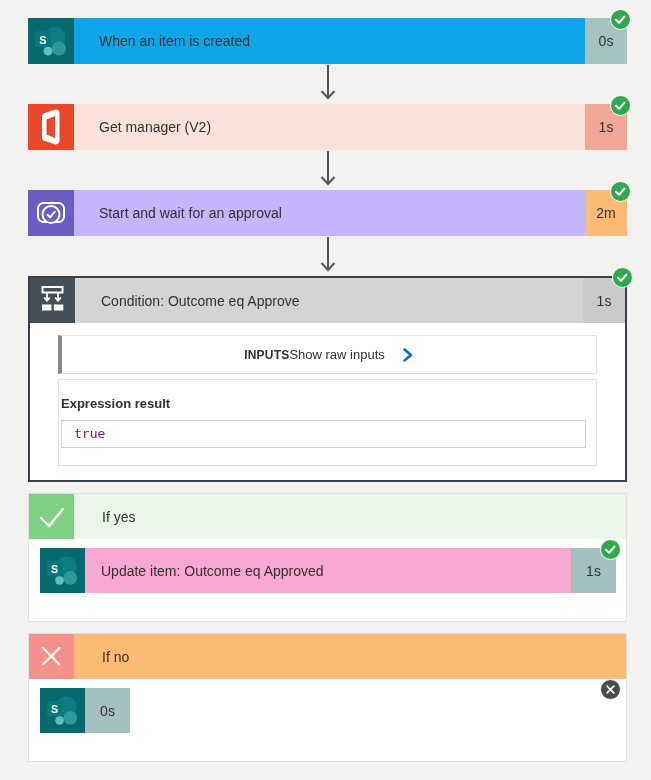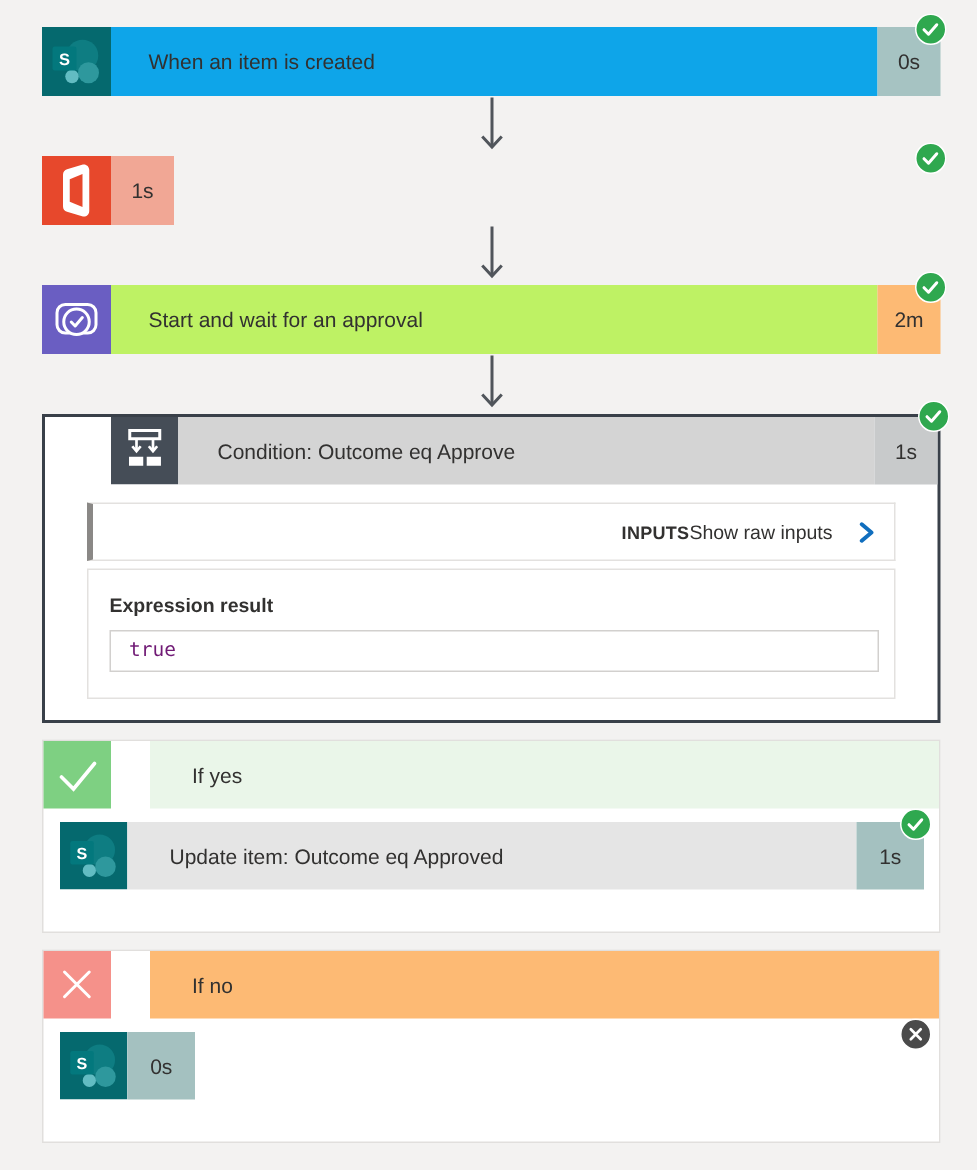--- a/index.html
+++ b/index.html
@@ -12,52 +12,52 @@
 
   
   .card{position:relative;display:flex;align-items:stretch;height:46px;width:599px;}
   .card .icon{flex:0 0 46px;width:46px;display:flex;align-items:center;justify-content:center;}
   .card .title{flex:1;display:flex;align-items:center;padding-left:25px;font-size:14px;}
   .card .duration{flex:0 0 42px;display:flex;align-items:center;justify-content:center;font-size:14px;}
   .badge{position:absolute;top:-9px;right:-4px;width:21px;height:21px;line-height:0;}
 
   .c-sp  .title{background:#0ea5e9;} .c-sp  .duration{background:#a6c3c2;}
   .c-off .title{background:#fbe3da;} .c-off .duration{background:#f1a795;}
-  .c-app .title{background:#bef264;} .c-app .duration{background:#fdba74;}
+  .c-app .title{background:#c4b5fd;} .c-app .duration{background:#fdba74;}
 
   .arrow-wrap{height:40px;width:599px;display:flex;justify-content:center;align-items:flex-start;line-height:0;}
 
   
   .cond-block{position:relative;width:595px;border:2px solid #394049;background:#fff;}
-  .cond-header{display:flex;height:45px;margin-left:44px;}
+  .cond-header{display:flex;height:45px;}
   .cond-header .icon{flex:0 0 45px;width:45px;line-height:0;}
   .cond-header .title{flex:1;background:#d4d4d4;display:flex;align-items:center;padding-left:26px;font-size:14px;}
   .cond-header .duration{flex:0 0 42px;background:#c8cacb;display:flex;align-items:center;justify-content:center;font-size:14px;}
   .cond-block .badge{top:-11px;right:-8px;}
   .cond-body{padding:12px 28px 14px 28px;}
   .inputs-row{border:1px solid #e3e1df;border-left:4px solid #8a8886;height:37px;
-    display:flex;align-items:center;justify-content:flex-end;padding:0 12px 0 12px;margin-bottom:5px;}
+    display:flex;align-items:center;justify-content:center;padding:0 12px 0 12px;margin-bottom:5px;}
   .inputs-label{font-size:12px;font-weight:bold;letter-spacing:.2px;}
   .raw-link{display:flex;align-items:center;gap:16px;font-size:13px;color:#323130;cursor:pointer;line-height:1;}
-  .expr-panel{border:1px solid #e3e1df;padding:16px 10px 17px 14px;}
+  .expr-panel{border:1px solid #e3e1df;padding:16px 10px 17px 2px;}
   .expr-label{font-size:13px;font-weight:bold;margin-bottom:9px;}
   .expr-value{border:1px solid #d2d0ce;height:26px;line-height:26px;padding-left:12px;
     font-family:"DejaVu Sans Mono",monospace;font-size:13px;color:#701a75;}
 
   
   .branch{width:597px;border:1px solid #e1dfdd;background:#fff;margin-top:11px;}
   .branch-header{display:flex;height:45px;}
   .branch-header .bicon{flex:0 0 45px;width:45px;line-height:0;}
-  .branch-header .blabel{flex:1;display:flex;align-items:center;padding-left:28px;font-size:14px;margin-left:26px;}
+  .branch-header .blabel{flex:1;display:flex;align-items:center;padding-left:28px;font-size:14px;}
   .b-yes .bicon{background:#7ed082;} .b-yes .blabel{background:#eaf6e9;}
   .b-no  .bicon{background:#f5918a;} .b-no  .blabel{background:#fdba74;}
   .branch-body{padding:9px 10px 28px 11px;}
   .inner-card{position:relative;display:flex;height:45px;}
   .inner-card .icon{flex:0 0 45px;width:45px;line-height:0;}
-  .inner-card .title{flex:1;background:#e5e5e5;display:flex;align-items:center;padding-left:28px;font-size:14px;}
+  .inner-card .title{flex:1;background:#f9a8d4;display:flex;align-items:center;padding-left:16px;font-size:14px;}
   .inner-card .duration{flex:0 0 45px;background:#a4c1c0;display:flex;align-items:center;justify-content:center;font-size:14px;}
   .inner-card .badge{top:-9px;right:-5px;}
   svg{display:block;}
 </style>
 </head>
 <body>
 
 <div class="canvas">
 
   <div class="card c-sp">
@@ -89,20 +89,21 @@
   </div>
 
   <div class="card c-off">
     <div class="icon" style="background:#e7482c;">
       <svg width="46" height="46" viewBox="0 0 46 46">
         <rect width="46" height="46" fill="#e7482c"></rect>
         <path d="M14 12.5c0-1.7 1.1-3.1 2.7-3.6l10-3.1c2.5-.8 4.8 1 4.8 3.6v27.2c0 2.6-2.3 4.4-4.8 3.6l-10-3.1A3.7 3.7 0 0 1 14 33.5z" fill="#ffffff"></path>
         <path d="M18.5 15.5L27 12v22l-8.5-3.5z" fill="#e7482c"></path>
       </svg>
     </div>
+    <div class="title">Get manager (V2)</div>
     <div class="duration">1s</div>
     <div class="badge">
       <svg width="21" height="21" viewBox="0 0 21 21">
         <circle cx="10.5" cy="10.5" r="10" fill="#2fa84f" stroke="#ffffff" stroke-width="1"></circle>
         <path d="M6 10.8l3 3 5.5-6.3" stroke="#ffffff" stroke-width="2" fill="none" stroke-linecap="round" stroke-linejoin="round"></path>
       </svg>
     </div>
   </div>
 
   <div class="arrow-wrap">

